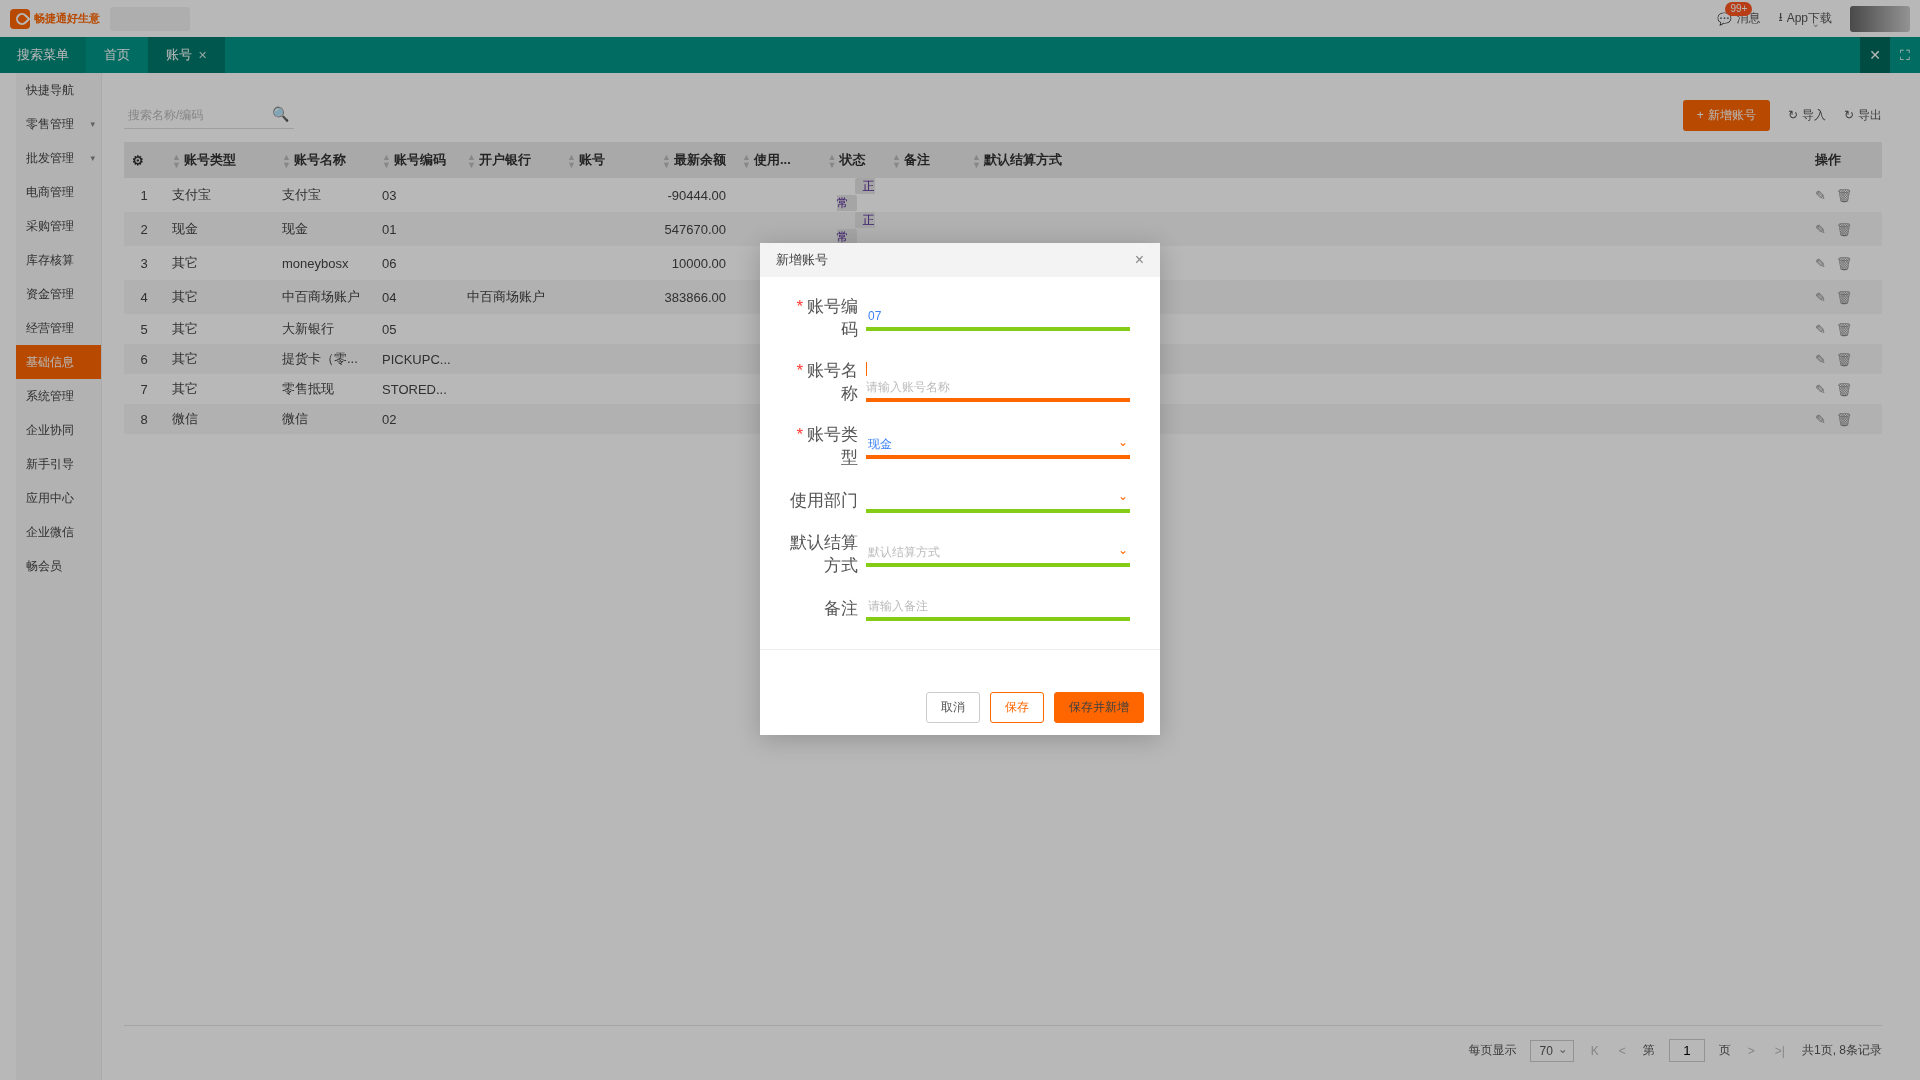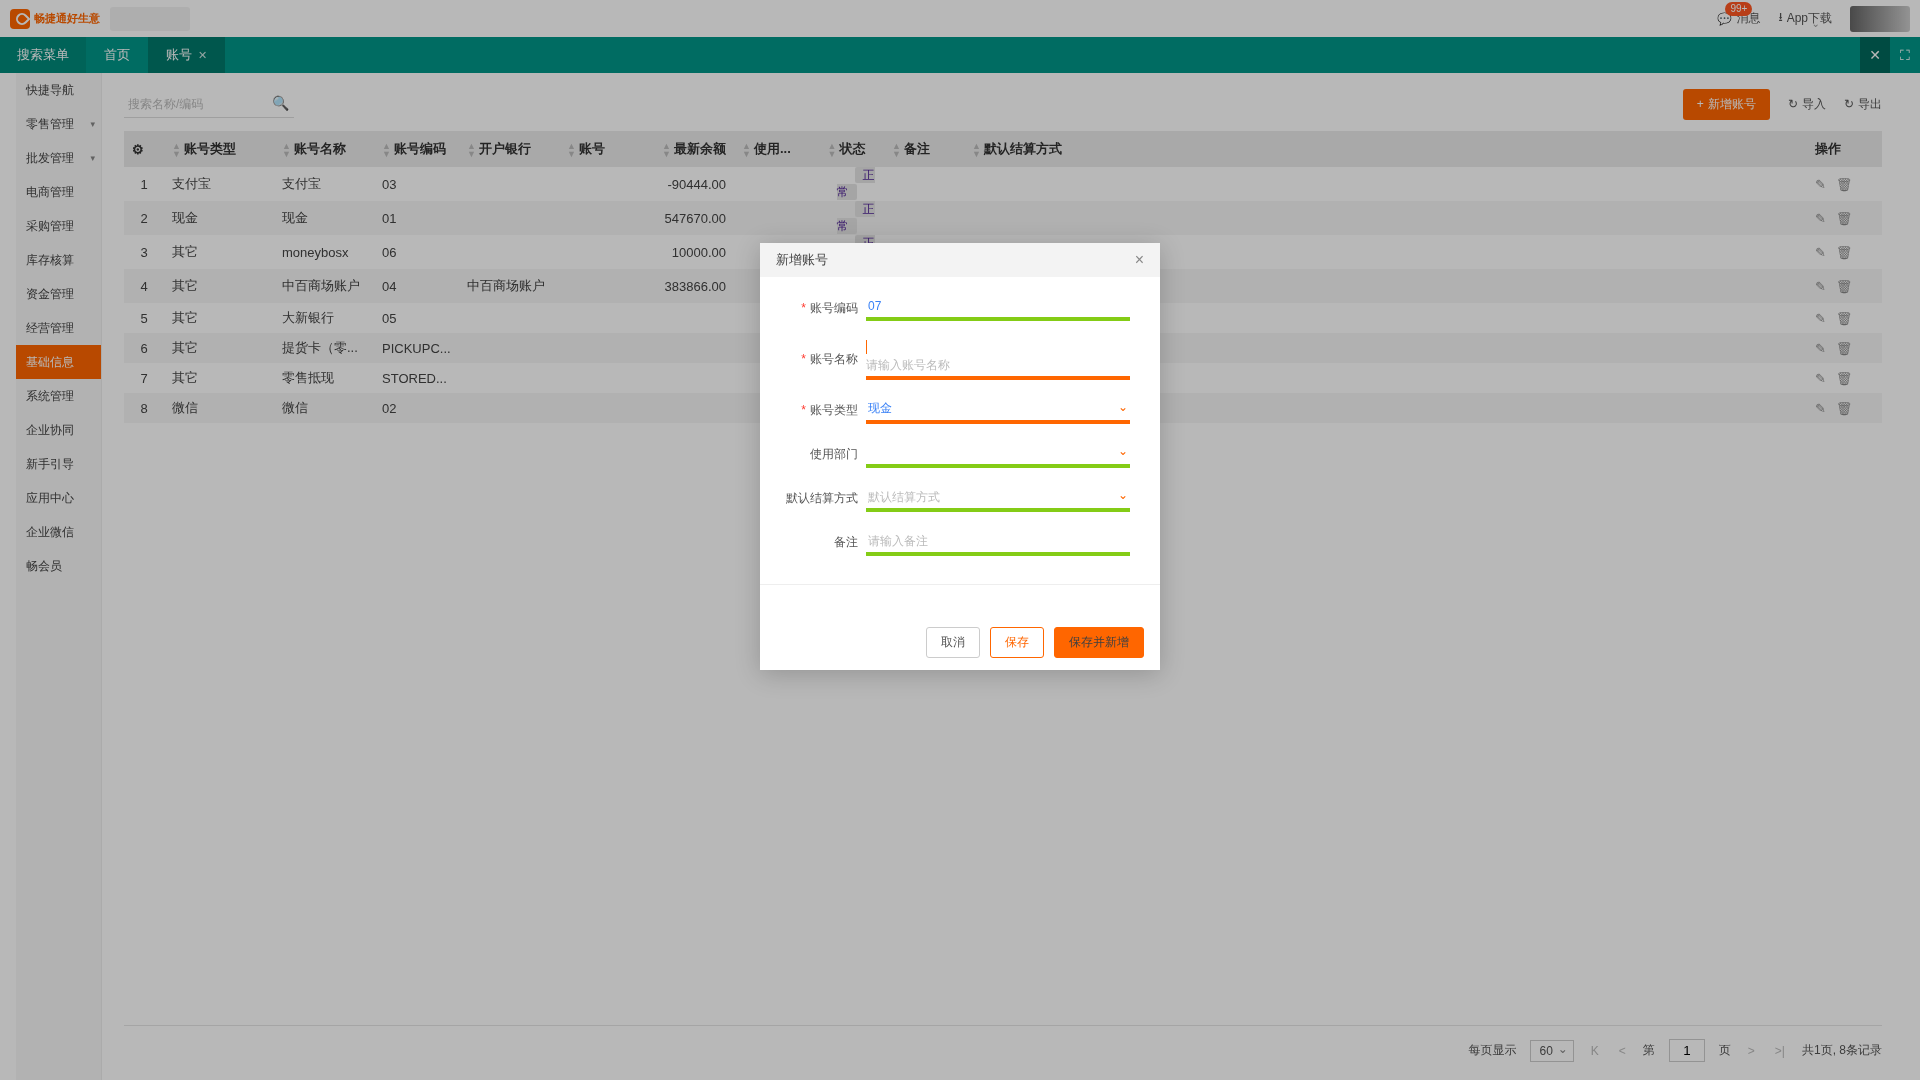--- a/index.html
+++ b/index.html
@@ -29,21 +29,21 @@
 .tb-btn { width: 30px; height: 36px; display: flex; align-items: center; justify-content: center; color: #fff; font-size: 14px; }
 .tb-btn.dark { background: #00695c; }
 
 
 .sidebar { position: absolute; left: 16px; top: 73px; bottom: 0; width: 86px; background: #f7f7f7; border-right: 1px solid #eee; }
 .side-item { height: 34px; display: flex; align-items: center; padding: 0 10px; color: #444; font-size: 12px; position: relative; }
 .side-item.hl { background: #ff6600; color: #fff; }
 .side-caret { position: absolute; right: 6px; font-size: 9px; color: #888; }
 
 
-.main { position: absolute; left: 86px; right: 0; top: 73px; bottom: 0; padding: 4px 38px; }
+.main { position: absolute; left: 86px; right: 0; top: 73px; bottom: 0; padding: 15px 38px; }
 .toolbar { height: 54px; display: flex; align-items: center; }
 .search-wrap { position: relative; }
 .search-input { border: none; border-bottom: 1px solid #ddd; padding: 6px 28px 6px 4px; width: 170px; font-size: 12px; color: #666; background: transparent; }
 .search-input::placeholder { color: #bbb; }
 .search-ico { position: absolute; right: 4px; top: 4px; color: #ff6600; font-size: 14px; }
 .toolbar-right { margin-left: auto; display: flex; align-items: center; gap: 18px; }
 .btn-primary { background: #ff6600; color: #fff; border: none; padding: 7px 14px; border-radius: 3px; font-size: 12px; display: flex; align-items: center; gap: 4px; }
 .link-btn { color: #555; display: flex; align-items: center; gap: 4px; }
 
 
@@ -67,21 +67,21 @@
 .pg-input { width: 36px; border: 1px solid #ccc; text-align: center; padding: 3px 2px; }
 .tbl-line { position:absolute; left:38px; right:38px; bottom:54px; height:1px; background:#e5e5e5; }
 
 
 .overlay { position: absolute; inset: 0; background: rgba(0,0,0,.28); }
 .modal { position: absolute; width: 400px; left: 50%; top: 243px; transform: translateX(-50%); background: #fff; box-shadow: 0 4px 24px rgba(0,0,0,.2); }
 .modal-hd { background: #f3f3f3; height: 34px; display: flex; align-items: center; padding: 0 16px; font-size: 13px; color: #444; }
 .modal-close { margin-left: auto; color: #888; font-size: 16px; cursor: pointer; }
 .modal-body { padding: 18px 30px 10px 20px; }
 .form-row { display: flex; align-items: center; margin-bottom: 18px; }
-.form-label { width: 86px; text-align: right; font-size: 12px; color: #555; padding-right: 8px; }
+.form-label { width: 86px; text-align: right; font-size: 17px; color: #555; padding-right: 8px; }
 .req { color: #ff3b30; margin-right: 4px; }
 .form-field { flex: 1; position: relative; }
 .uinput { width: 100%; border: none; border-bottom: 4px solid #84cc16; padding: 4px 2px; font-size: 12px; color: #3b82f6; background: transparent; }
 .uinput::placeholder { color: #bbb; }
 .uinput.err { border-bottom-color: #ff6600; }
 .sel-chev { position: absolute; right: 2px; top: 2px; color: #ff6600; font-size: 12px; }
 .modal-ft { border-top: 1px solid #eee; padding: 12px 16px; display: flex; justify-content: flex-end; gap: 10px; }
 .btn { padding: 6px 14px; font-size: 12px; border-radius: 3px; cursor: pointer; margin-top: 30px; }
 .btn-default { background: #fff; border: 1px solid #ccc; color: #555; }
 .btn-outline { background: #fff; border: 1px solid #ff6600; color: #ff6600; }
@@ -299,21 +299,21 @@
           <td></td>
           <td class="op-cell"><span class="op-ico">✎</span><span class="op-ico">🗑</span></td>
         </tr>
       </tbody>
   </table>
 
   <div class="tbl-line"></div>
 
   <div class="pager">
     <span>每页显示</span>
-    <span class="pg-select"><span>60</span></span>
+    <span class="pg-select"><span>70</span></span>
     <span class="pg-nav">K</span>
     <span class="pg-nav">&lt;</span>
     <span>第</span>
     <input class="pg-input" value="1" style="">
     <span>页</span>
     <span class="pg-nav">&gt;</span>
     <span class="pg-nav">&gt;|</span>
     <span>共1页, 8条记录</span>
   </div>
 </div>

